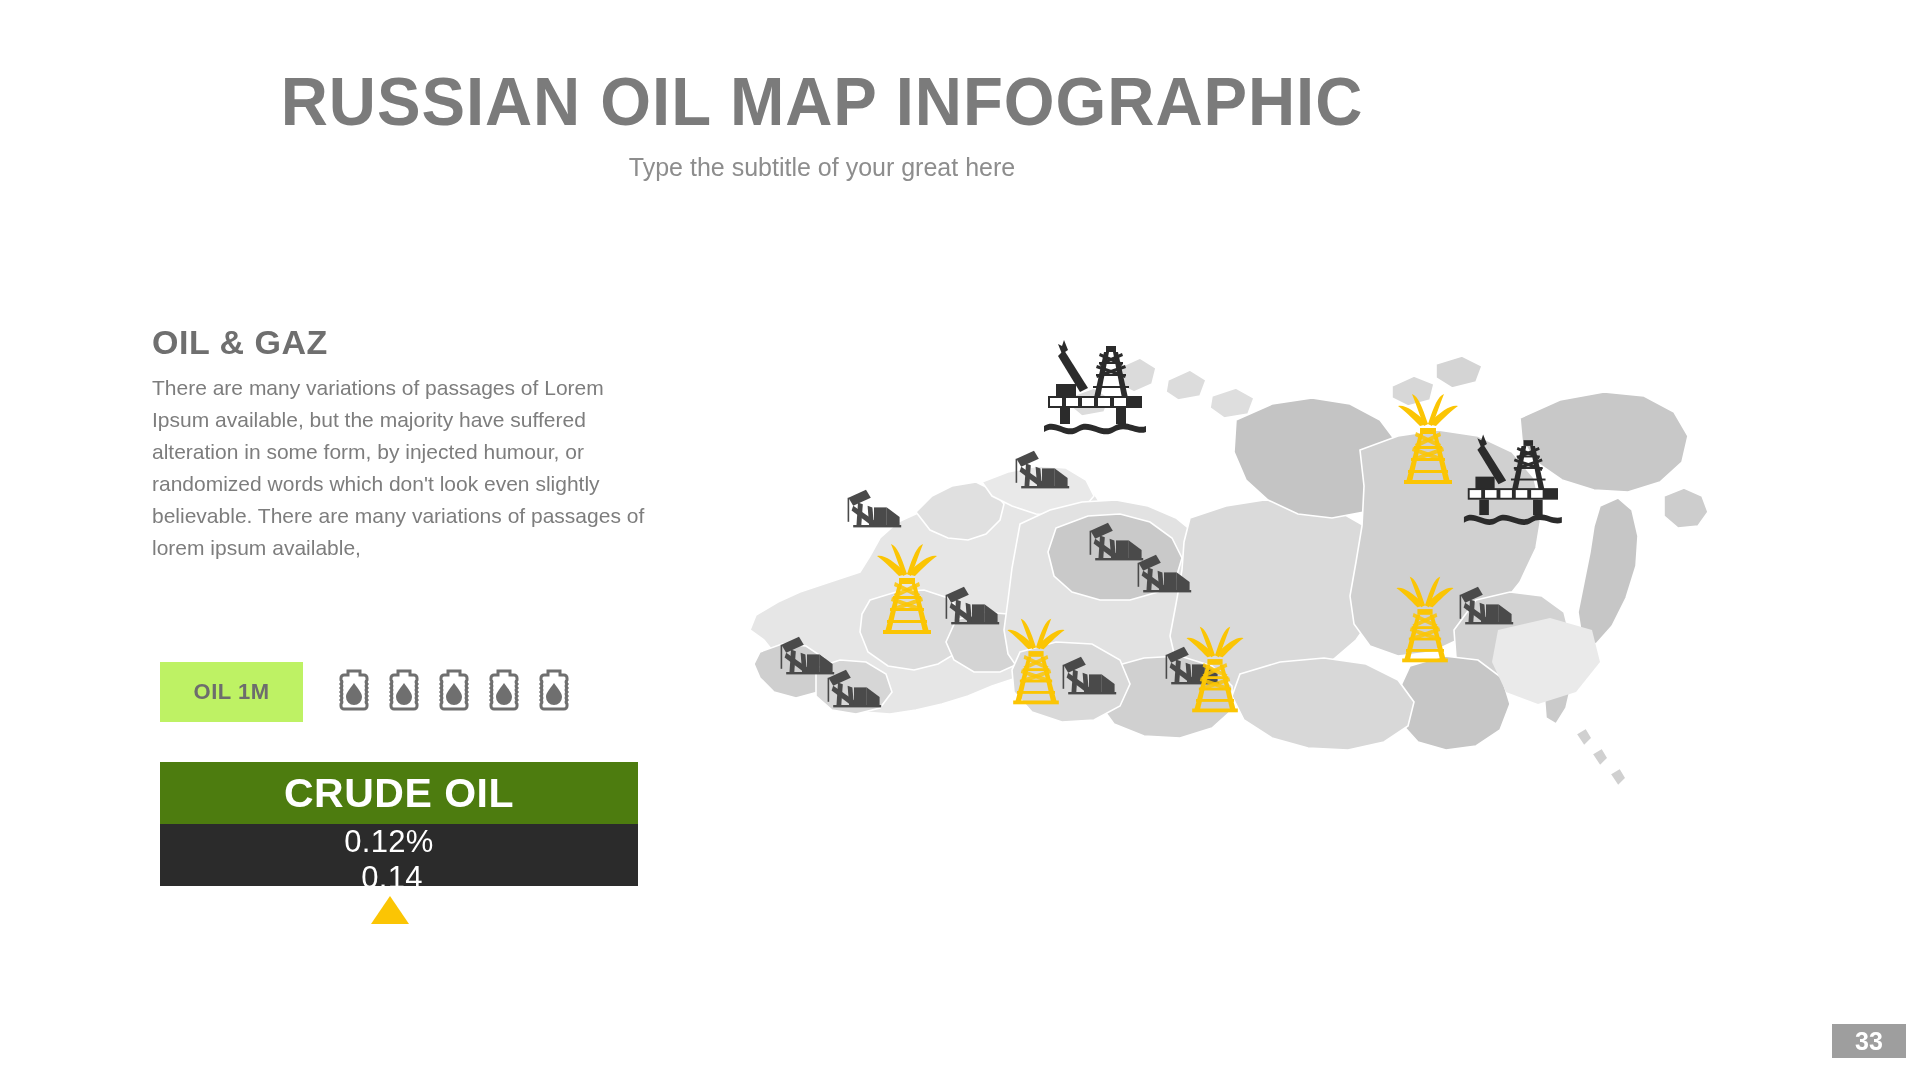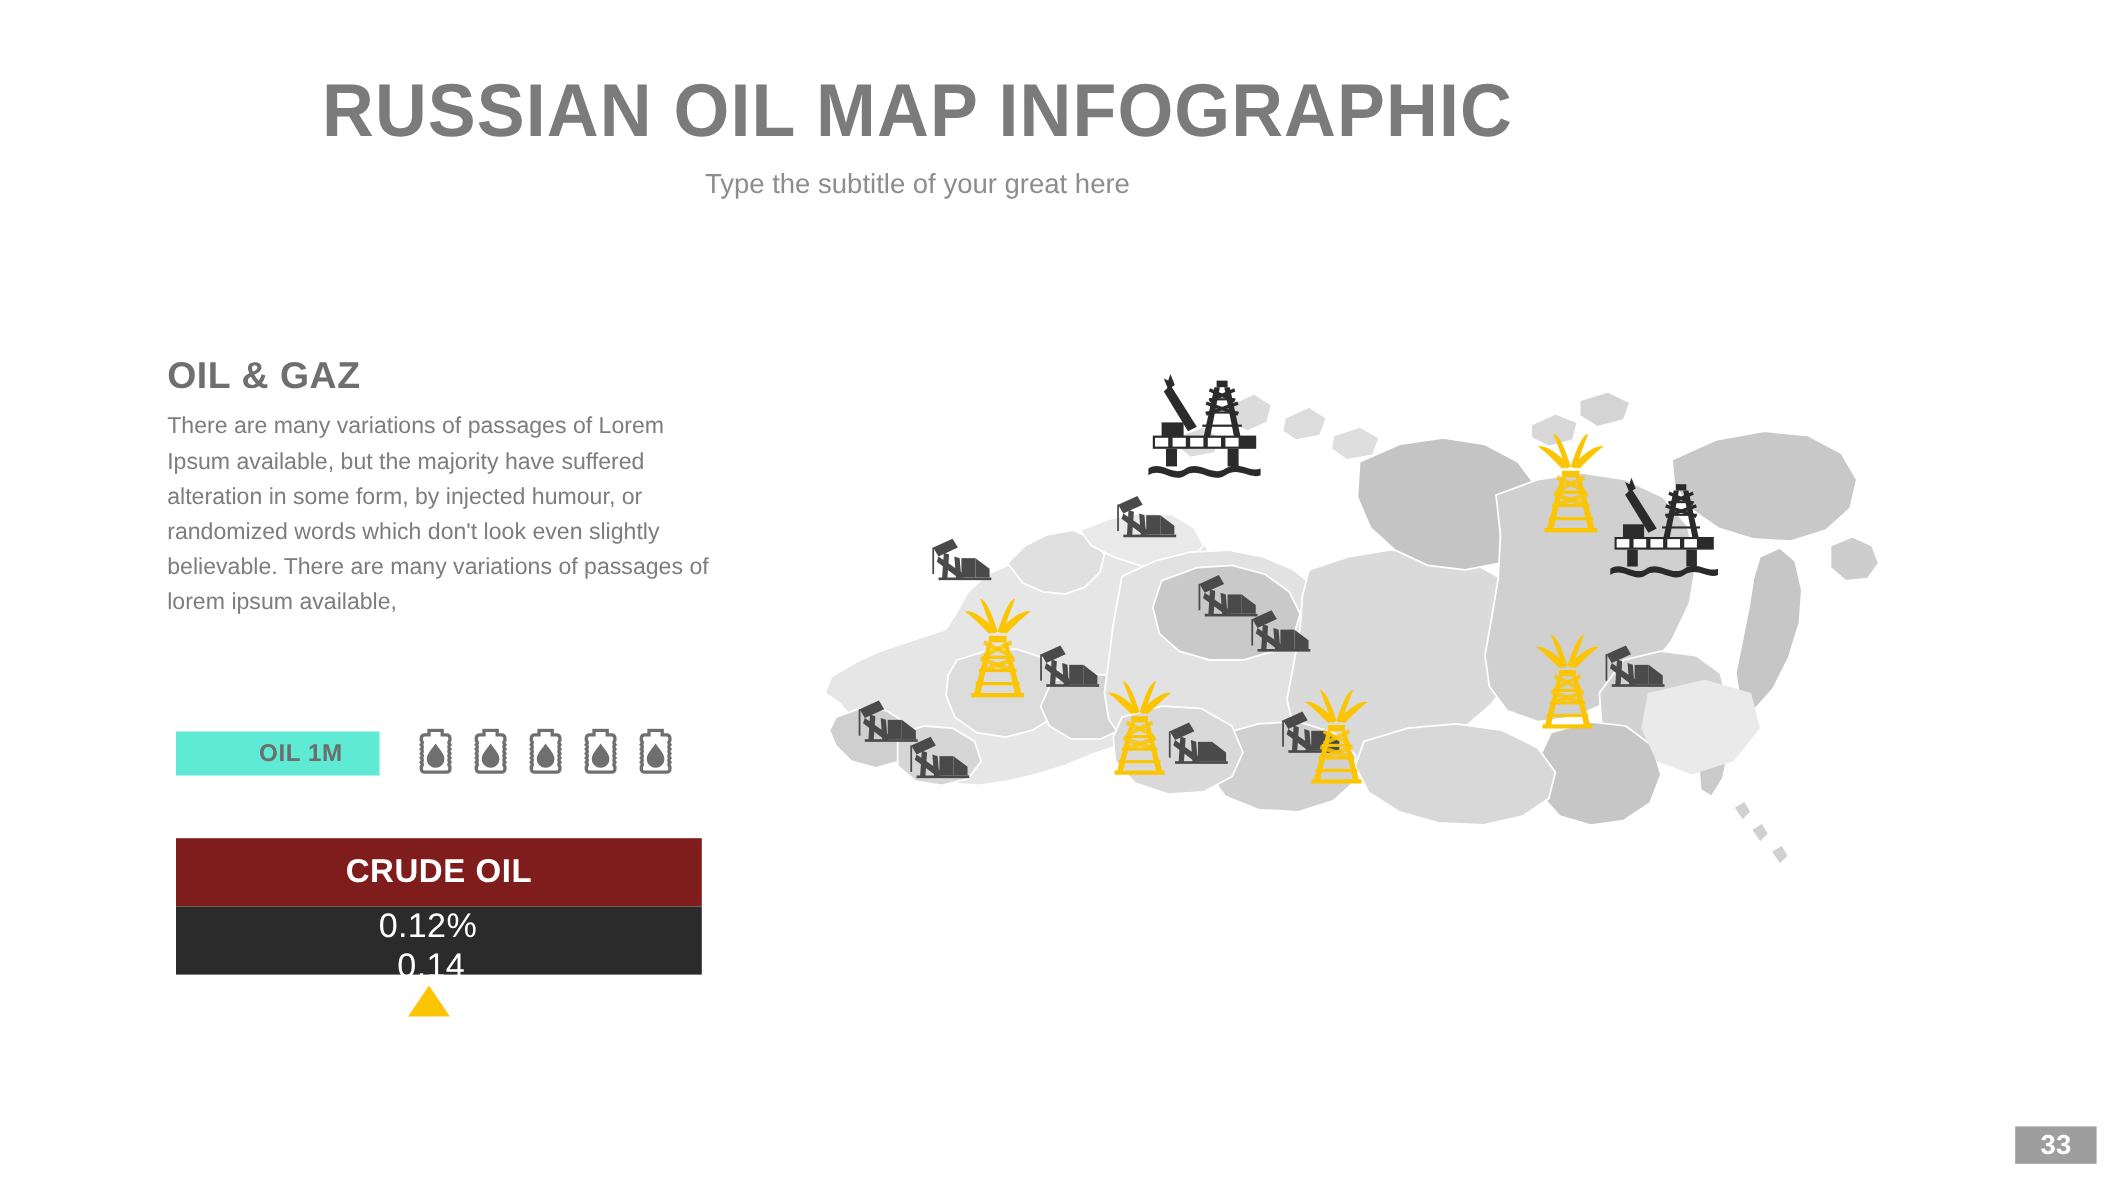--- a/index.html
+++ b/index.html
@@ -4,21 +4,21 @@
 <style>
   html,body{margin:0;padding:0;}
   body{
     width:1920px;height:1080px;
     background:#ffffff;
     font-family:"Liberation Sans", sans-serif;
     overflow:hidden;
     position:relative;
   }
   
-  .header{position:absolute;top:0;left:0;width:1644px;text-align:center;margin-left:12px;}
+  .header{position:absolute;top:0;left:0;width:1644px;text-align:center;}
   .title{
     margin:0;padding-top:64px;
     font-size:68px;line-height:74px;
     font-weight:bold;
     letter-spacing:1px;
     color:#7b7b7b;
     font-family:"Liberation Sans", sans-serif;
     transform:scaleX(0.96);
   }
   .subtitle{
@@ -32,33 +32,33 @@
     margin:0;font-size:34px;line-height:40px;font-weight:bold;color:#6f6f6f;
     letter-spacing:0.5px;
   }
   .panel-body{
     margin:10px 0 0 0;font-size:21px;line-height:32px;color:#7d7d7d;
     width:500px;
   }
   
   .badge-row{position:absolute;left:160px;top:662px;display:flex;align-items:center;}
   .oil-badge{
-    width:143px;height:40px;background:#5eead4;
+    width:143px;height:60px;background:#bef264;
     display:flex;align-items:center;justify-content:center;
-    color:#6d6d6d;font-size:22px;font-weight:bold;letter-spacing:0.5px;padding-left:42px;
+    color:#6d6d6d;font-size:22px;font-weight:bold;letter-spacing:0.5px;
   }
   .barrels{display:flex;align-items:center;margin-left:32px;}
   .barrel{margin-right:12px;display:block;}
   .barrel:last-child{margin-right:0;}
   
   .crude{position:absolute;left:160px;top:762px;width:478px;}
   .crude-head{
-    height:62px;background:#7f1d1d;
+    height:62px;background:#4d7c0f;
     display:flex;align-items:center;justify-content:center;
-    color:#ffffff;font-size:30px;font-weight:bold;letter-spacing:0.5px;
+    color:#ffffff;font-size:41px;font-weight:bold;letter-spacing:0.5px;
   }
   .crude-stats{
     height:62px;background:#2b2b2b;
     display:flex;align-items:center;
     color:#ffffff;font-size:31px;letter-spacing:0.3px;
     box-sizing:border-box;flex-direction:column;
   }
   .crude-stats .pct{margin-right:20px;}
   .crude-stats .chg{margin-right:14px;}
   .tri{

